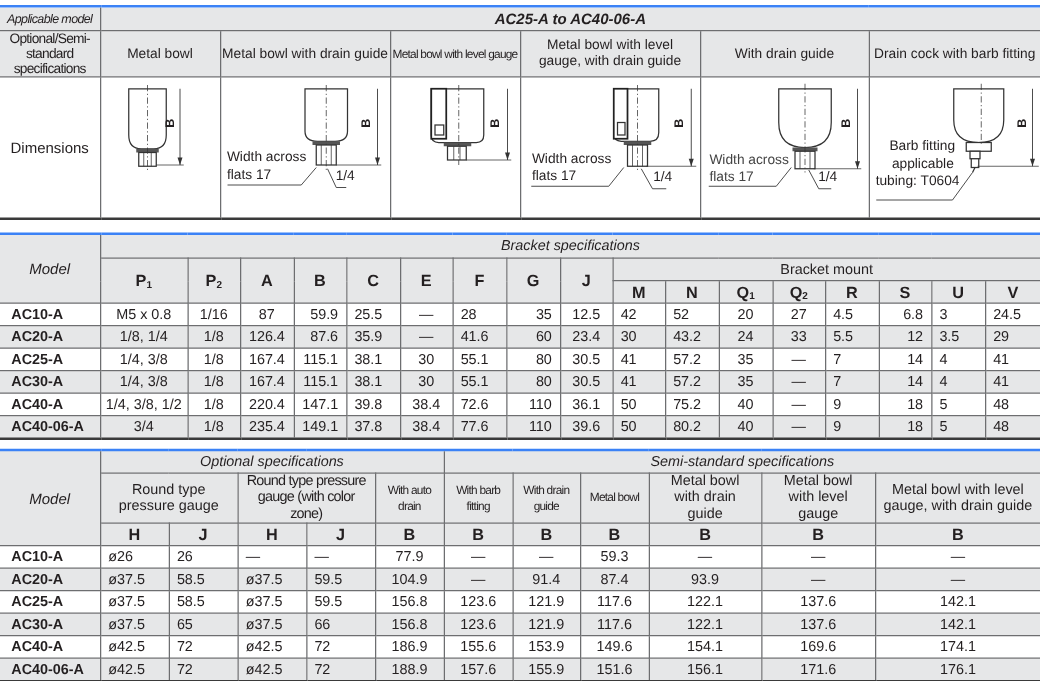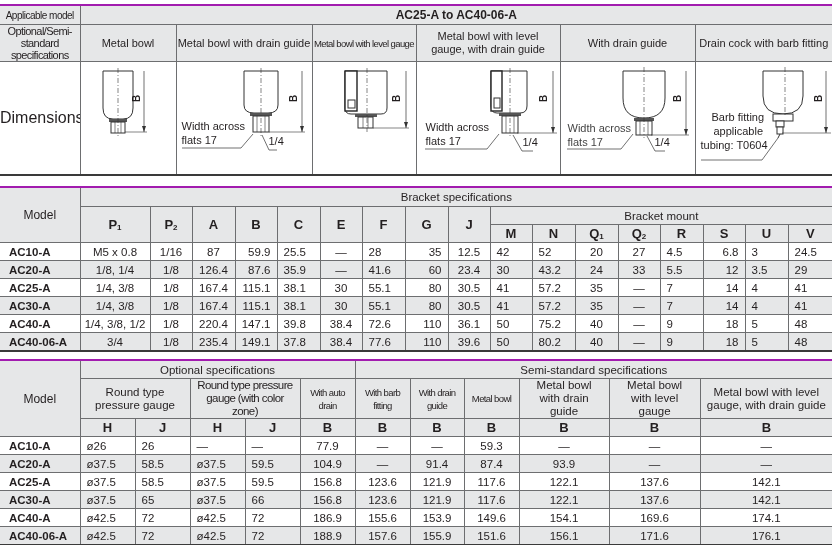--- a/index.html
+++ b/index.html
@@ -1,20 +1,20 @@
 <!DOCTYPE html>
 <html><head>
 <meta charset="utf-8">
 <style>
   html, body { margin:0; padding:0; background:#ffffff; }
   body { width:832px; height:545px; position:relative; overflow:hidden; font-family:"Liberation Sans", sans-serif; color:#231f20; }
   table { border-collapse:collapse; position:absolute; left:0; table-layout:fixed; }
   td, th { border:1px solid #6d6e70; padding:0; text-align:center; vertical-align:middle; font-weight:normal; overflow:hidden; white-space:nowrap; }
   .hdr { background:#e6e7e8; }
-  .thickTop { border-top:2px solid #a21caf; }
+  .thickTop { border-top:2px solid #3b82f6;font-style:italic; }
   .thickBot { border-bottom:2px solid #3a3a3a; }
   .noL { border-left:none; }
   .noR { border-right:none; }
   .small { font-size:9px; letter-spacing:-0.6px; }
   .bold { font-weight:bold; }
   .model { font-weight:bold; font-size:13px; text-align:left; padding-left:9px; }
   .shade td { background:#e6e7e8; }
   .shade td.model { background:#e6e7e8;margin-left:12px; }
   
   #t1 { top:4px; width:832px; }
@@ -63,21 +63,21 @@
   <tr class="row-spec">
     <td class="hdr small noL" style="white-space:normal;line-height:12px">Optional/Semi-standard specifications</td>
     <td class="hdr">Metal bowl</td>
     <td class="hdr">Metal bowl with drain guide</td>
     <td class="hdr small" style="font-size:9.5px">Metal bowl with level gauge</td>
     <td class="hdr" style="padding:0 6px">Metal bowl with level gauge, with drain guide</td>
     <td class="hdr">With drain guide</td>
     <td class="hdr noR">Drain cock with barb fitting</td>
   </tr>
   <tr class="row-dim">
-    <td class="thickBot noL" style="font-size:16px">Dimensions</td>
+    <td class="thickBot noL" style="font-size:12px">Dimensions</td>
 
     <td class="thickBot">
       <div class="diagram">
         <svg width="96" height="112">
           <path d="M22 9 L52 9 L52 46 Q52 57 42 57 L32 57 Q22 57 22 46 Z" fill="#fff" stroke="#333" stroke-width="1"></path>
           <rect x="28" y="57" width="18" height="3" fill="#555"></rect>
           <rect x="30" y="60" width="14" height="11" fill="#fff" stroke="#333"></rect>
           <line x1="34" y1="60" x2="34" y2="71" stroke="#333" stroke-width="0.6"></line>
           <line x1="40" y1="60" x2="40" y2="71" stroke="#333" stroke-width="0.6"></line>
           <line x1="37" y1="6" x2="37" y2="75" stroke="#333" stroke-width="0.6" stroke-dasharray="5,2,1,2"></line>

